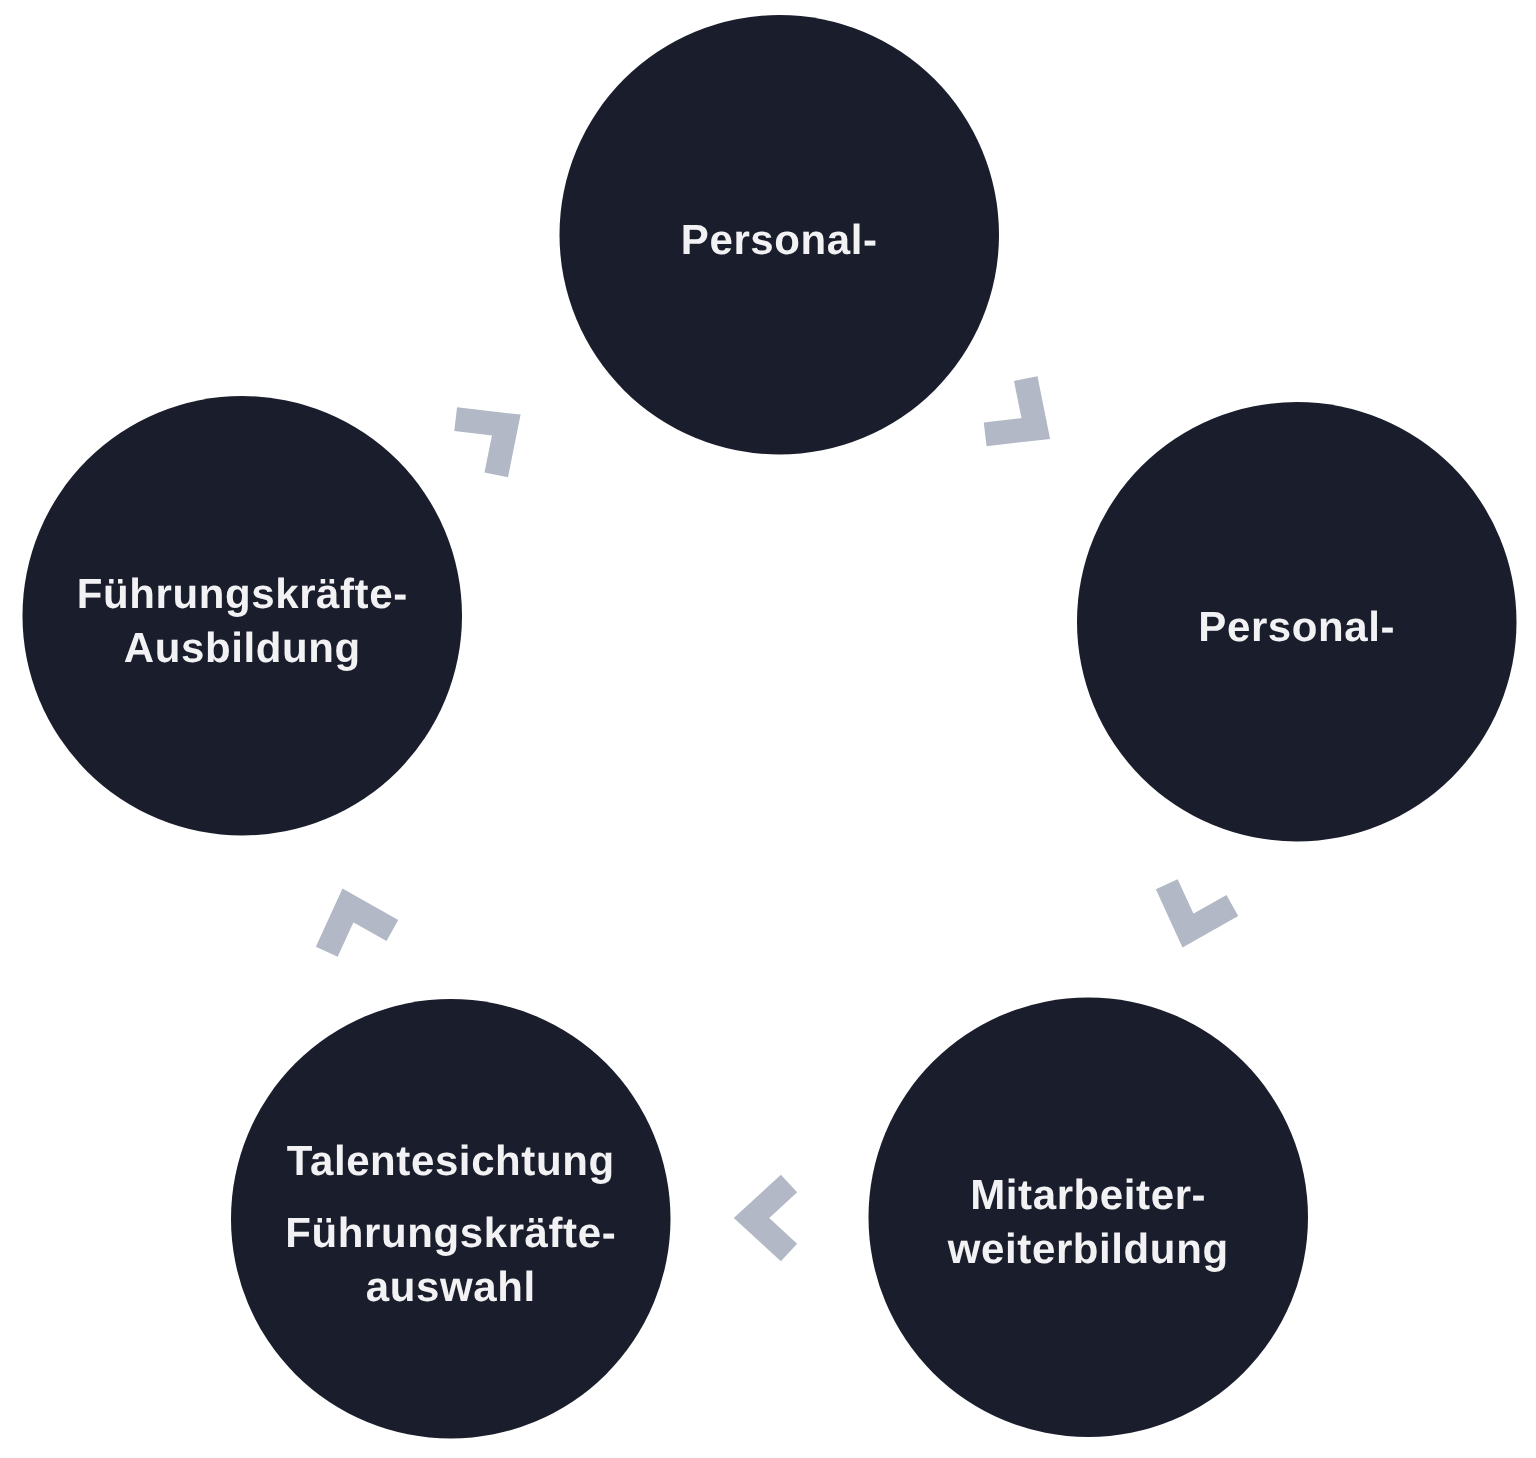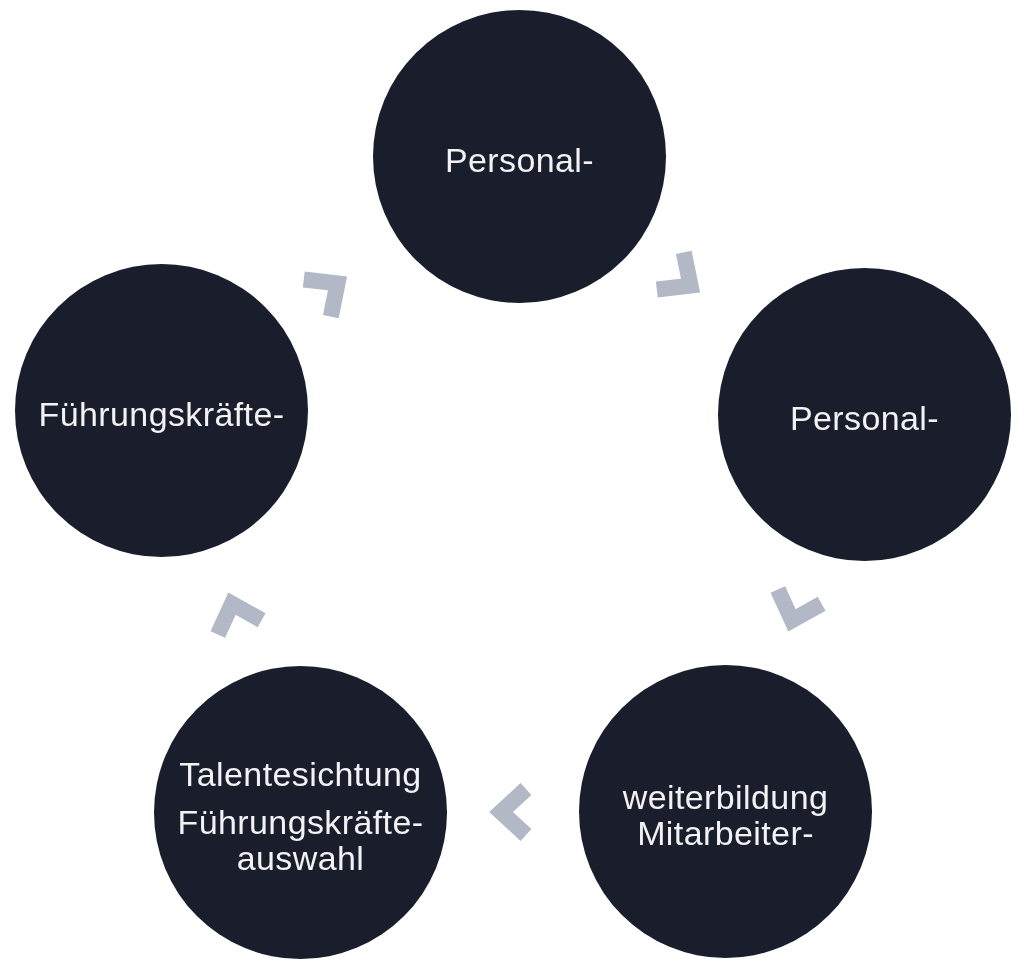--- a/index.html
+++ b/index.html
@@ -28,22 +28,22 @@
     height: 293px;
     border-radius: 50%;
     background: var(--node-fill);
     display: flex;
     align-items: center;
     justify-content: center;
     text-align: center;
   }
   .node-label {
     color: var(--node-text);
-    font-size: 34px;
-    font-weight: 400;
+    font-size: 28px;
+    font-weight: 700;
     line-height: 36px;
     letter-spacing: 0.4px;
     display: flex;
     flex-direction: column;
     align-items: center;
     padding-top: 6px;
   }
   .node-label .line { display: block; white-space: nowrap; }
   
   .node-bottom-left .line.paragraph-end { margin-bottom: 12px; }
@@ -85,36 +85,37 @@
   </div>
 
   <div class="node node-right">
     <div class="node-label">
       <span class="line">Personal-</span>
     </div>
   </div>
 
   <div class="node node-bottom-right">
     <div class="node-label">
+      <span class="line">Mitarbeiter-</span>
       <span class="line">weiterbildung</span>
-      <span class="line">Mitarbeiter-</span>
     </div>
   </div>
 
   <div class="node node-bottom-left">
     <div class="node-label">
       <span class="line paragraph-end">Talentesichtung</span>
       <span class="line">Führungskräfte-</span>
       <span class="line">auswahl</span>
     </div>
   </div>
 
   <div class="node node-left">
     <div class="node-label">
       <span class="line">Führungskräfte-</span>
+      <span class="line">Ausbildung</span>
     </div>
   </div>
 
   <svg class="arrow arrow-1" viewBox="0 0 60 60" aria-hidden="true">
     <polyline points="18,7 43,30 18,53"></polyline>
   </svg>
   <svg class="arrow arrow-2" viewBox="0 0 60 60" aria-hidden="true">
     <polyline points="18,7 43,30 18,53"></polyline>
   </svg>
   <svg class="arrow arrow-3" viewBox="0 0 60 60" aria-hidden="true">

